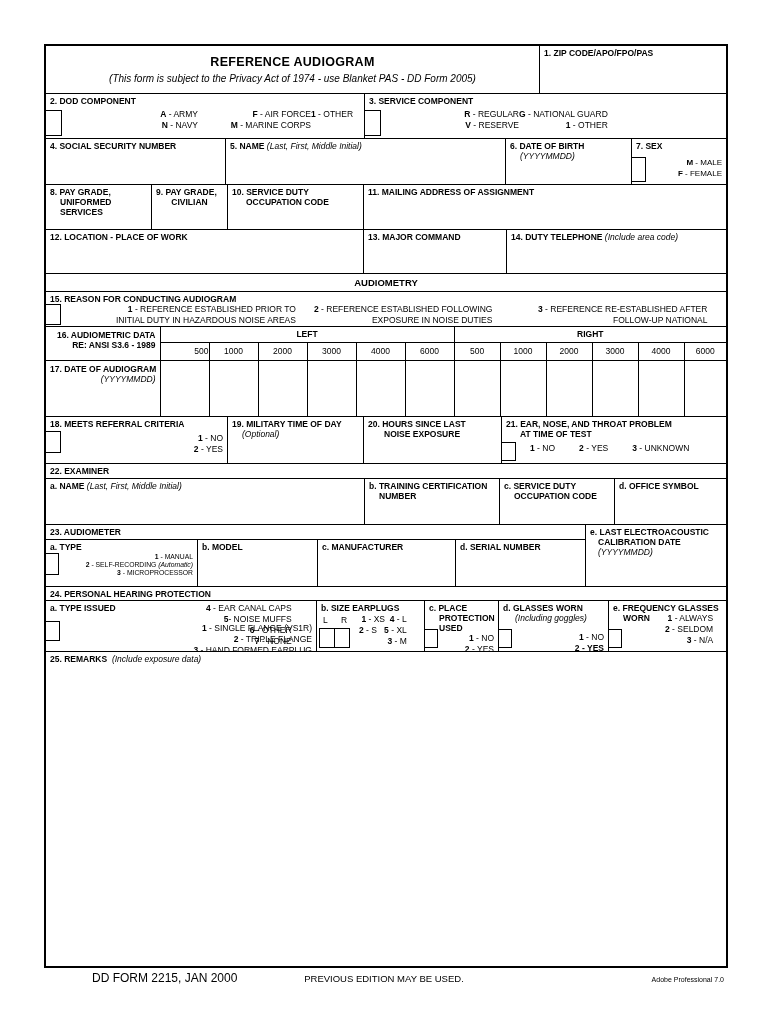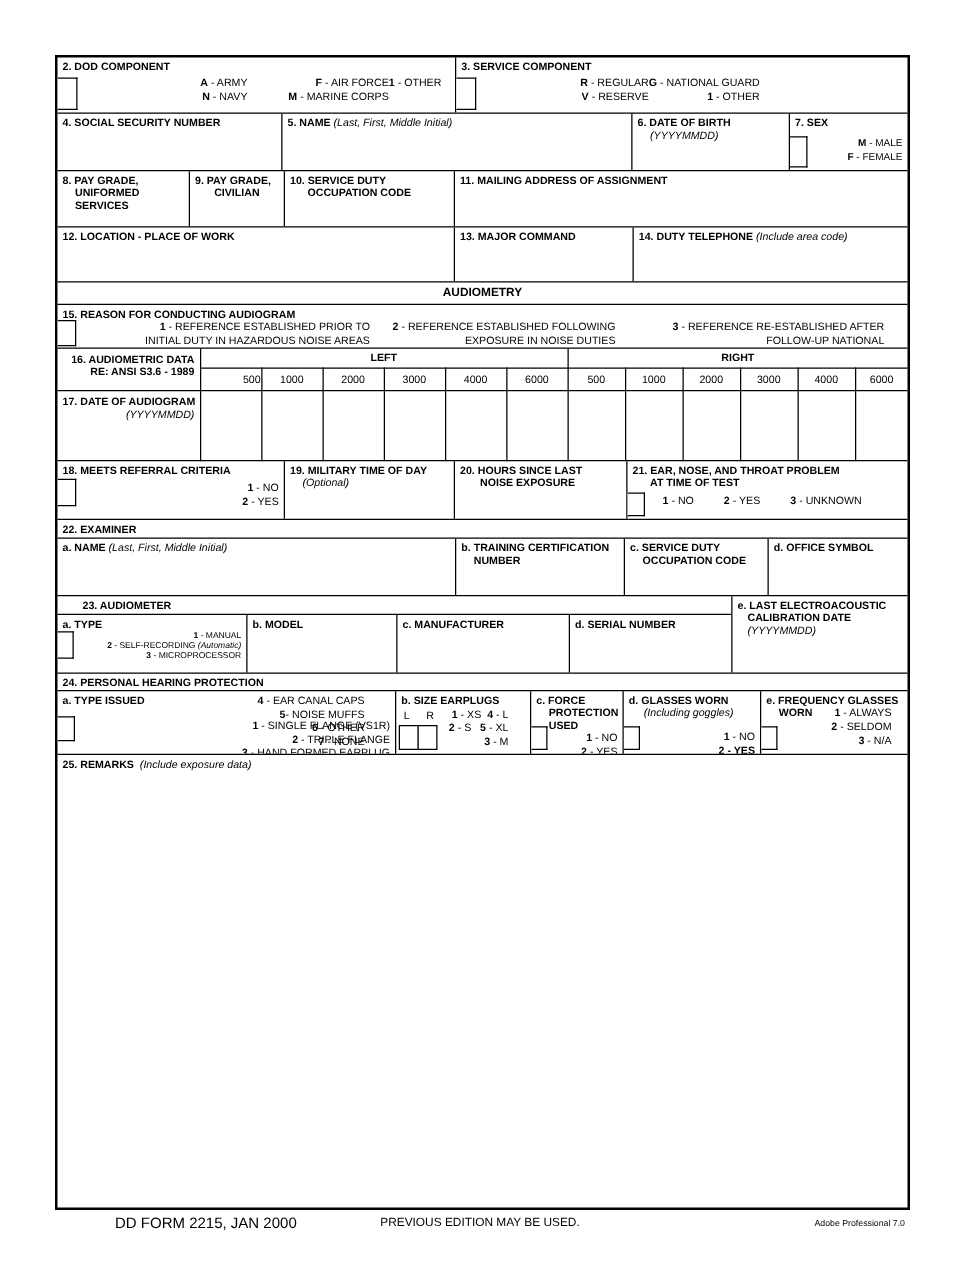--- a/index.html
+++ b/index.html
@@ -15,38 +15,47 @@
   .it  { font-style: italic; font-weight: normal; }
   .ind { padding-left: 10px; }
   .opt { font-size: 8.5px; line-height: 11px; white-space: nowrap; text-align: right; }
   .k   { font-weight: bold; }
   .b   { font-weight: bold; }
   .cb  { position: absolute; left: 0; border: 1px solid #000; border-left: none; background: #fff; }
   .cbf { border: 1px solid #000; background: #fff; position: absolute; }
   .title { text-align: center; font-weight: bold; font-size: 12.5px; margin-top: 7px; letter-spacing: .3px; }
   .subtitle { text-align: center; font-style: italic; font-size: 10px; margin-top: 4px; }
   .band { text-align: center; font-weight: bold; font-size: 9.5px; padding-top: 3px; }
-  .hdr  { border-bottom: 1px solid #000; padding: 2px 20px; flex-shrink: 0; }
+  .hdr  { border-bottom: 1px solid #000; padding: 2px 4px; flex-shrink: 0; }
   table.audio { border-collapse: collapse; width: 100%; height: 100%; table-layout: fixed; }
   table.audio td { border: 1px solid #000; font-size: 8.5px; text-align: center; padding: 0; vertical-align: middle; }
   table.audio td.labcell { text-align: left; vertical-align: top; padding: 3px 4px; }
   table.audio tr td:first-child { border-left: none; text-align: right; }
   table.audio tr td:last-child  { border-right: none; }
   table.audio tr:first-child td { border-top: none; }
   table.audio tr:last-child td  { border-bottom: none; }
   .abs { position: absolute; }
   .footer-left  { position: absolute; left: 48px;  top: 971px; font-weight: normal; font-size: 12px; padding-left: 44px; }
   .footer-center{ position: absolute; left: 0; top: 973px; width: 768px; text-align: center; font-size: 9.5px; }
   .footer-right { position: absolute; right: 44px; top: 976px; font-size: 7px; }
 </style>
 </head>
 <body>
 
 <div class="form">
 
+  <div class="row" style="height:48px">
+    <div class="cell" style="width:494px">
+      <div class="title">REFERENCE AUDIOGRAM</div>
+      <div class="subtitle">(This form is subject to the Privacy Act of 1974 - use Blanket PAS - DD Form 2005)</div>
+    </div>
+    <div class="cell end">
+      <div class="lbl">1.  ZIP CODE/APO/FPO/PAS</div>
+    </div>
+  </div>
 
   <div class="row" style="height:45px">
     <div class="cell" style="width:319px">
       <div class="lbl">2.  DOD COMPONENT</div>
       <span class="cb" style="top:16px;width:16px;height:26px"></span>
       <div style="display:flex;margin:3px 0 0 42px">
         <div style="width:106px">
           <div class="opt"><span class="k">A</span> <span>- ARMY</span></div>
           <div class="opt"><span class="k">N</span> <span>- NAVY</span></div>
         </div>
@@ -325,21 +334,21 @@
       <span class="abs opt" style="left:24px;top:14px">R</span>
       <span class="cbf" style="left:2px;top:27px;width:16px;height:20px"></span>
       <span class="cbf" style="left:17px;top:27px;width:16px;height:20px"></span>
       <div class="abs" style="left:42px;top:13px">
         <div class="opt"><span class="k">1</span> <span>- XS</span>&nbsp;&nbsp;<span class="k">4</span> <span>- L</span></div>
         <div class="opt"><span class="k">2</span> <span>- S</span>&nbsp;&nbsp;&nbsp;<span class="k">5</span> <span>- XL</span></div>
         <div class="opt"><span class="k">3</span> <span>- M</span></div>
       </div>
     </div>
     <div class="cell" style="width:74px">
-      <div class="lbl">c. FORCE</div>
+      <div class="lbl">c. PLACE</div>
       <div class="lbl ind">PROTECTION</div>
       <div class="lbl ind">USED</div>
       <span class="cb" style="top:28px;width:13px;height:19px"></span>
       <div style="margin:0 0 0 24px">
         <div class="opt"><span class="k">1</span> <span>- NO</span></div>
         <div class="opt"><span class="k">2</span> <span>- YES</span></div>
       </div>
     </div>
     <div class="cell" style="width:110px">
       <div class="lbl">d.  GLASSES WORN</div>

